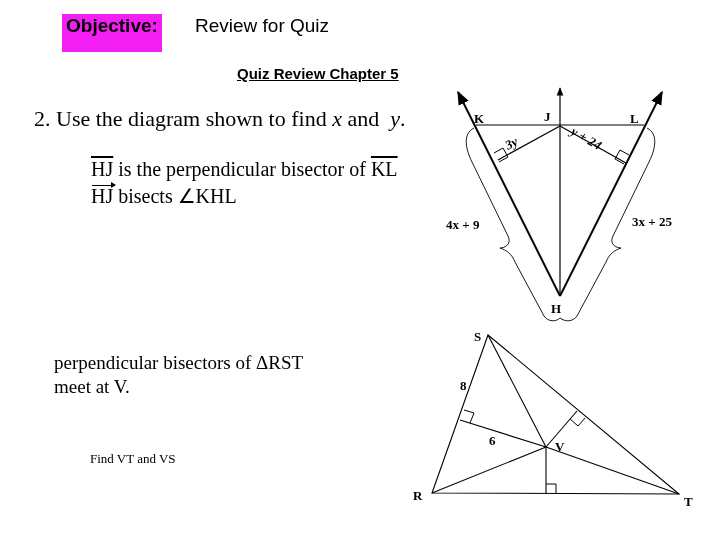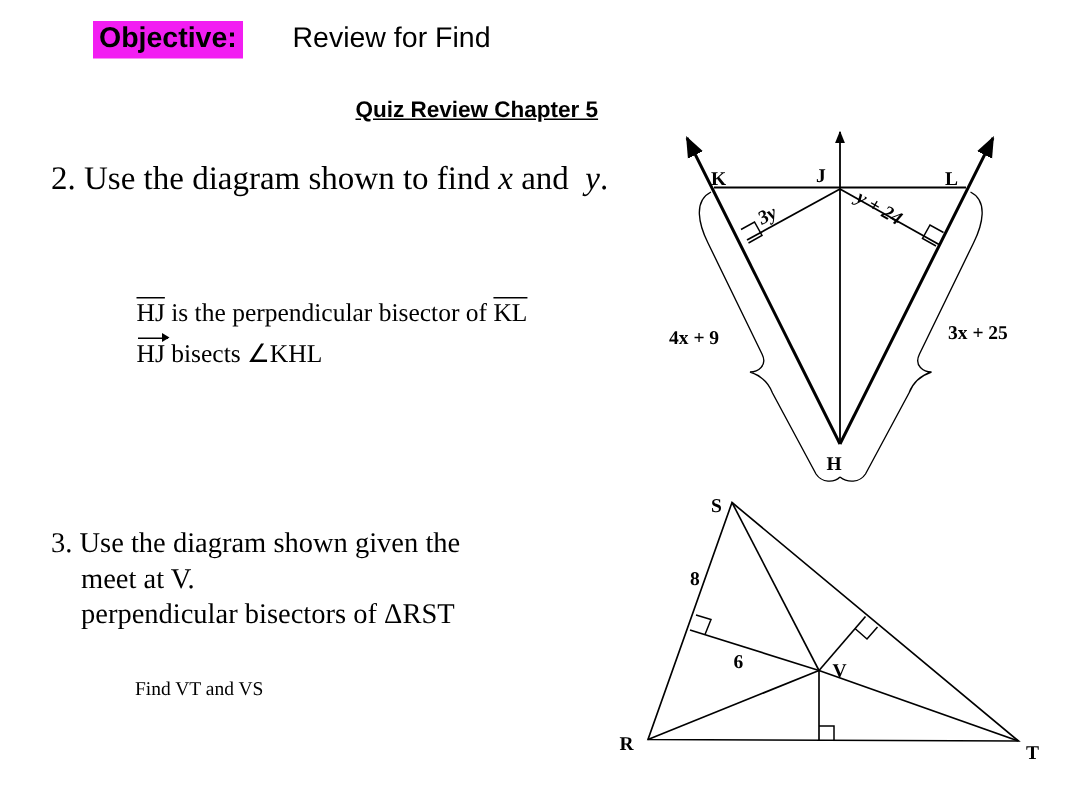--- a/index.html
+++ b/index.html
@@ -1,55 +1,54 @@
 <!DOCTYPE html>
 <html><head>
 <meta charset="utf-8">
 <style>
   html, body { margin:0; padding:0; }
   body { width:720px; height:540px; background:#ffffff; position:relative; overflow:hidden; font-family:"Liberation Serif", serif; color:#000; }
   .abs { position:absolute; white-space:nowrap; }
   .sans { font-family:"Liberation Sans", sans-serif; }
-  .objective-label { left:62px; top:14px; font-size:19px; font-weight:bold; background:#f21ef2; padding:0 4px 1px 4px; line-height:24px; }
+  .objective-label { left:62px; top:14px; font-size:19px; font-weight:bold; background:#f21ef2; padding:0 4px 14px 4px; line-height:24px; }
   .objective-text { left:195px; top:14px; font-size:19px; line-height:24px; }
   .quiz-title { left:237px; top:62px; font-size:15px; font-weight:bold; text-decoration:underline; line-height:24px; }
   .q2 { left:34px; top:107px; font-size:22px; line-height:24px; }
-  .stmt { font-size:17px; line-height:24px; left:91px;margin-top:40px; }
+  .stmt { font-size:20px; line-height:24px; left:91px; }
   .overline { text-decoration:overline; }
   .ray { position:relative; display:inline-block; }
   .ray::before { content:""; position:absolute; left:1px; right:-2px; top:1px; border-top:1.2px solid #000; }
   .ray::after { content:""; position:absolute; right:-3px; top:-2px; border-left:5px solid #000; border-top:3px solid transparent; border-bottom:3px solid transparent; }
   .q3 { left:34px; top:351px; font-size:19px; line-height:23.5px; }
   .q3 .indent { padding-left:20px; }
   .find { left:90px; top:447px; font-size:13px; line-height:24px; }
   svg { position:absolute; left:0; top:0; }
   .lbl { font-family:"Liberation Serif", serif; font-weight:bold; font-size:13px; fill:#000; }
   .lbl-i { font-style:italic; }
 </style>
 </head>
 <body>
 
 <div class="abs sans objective-label">Objective:</div>
-<div class="abs sans objective-text">Review for Find</div>
+<div class="abs sans objective-text">Review for Quiz</div>
 <div class="abs sans quiz-title">Quiz Review Chapter 5</div>
 
 <div class="abs q2">
   <span>2. Use the diagram shown to find </span><i>x</i><span style="white-space:pre"> and  </span><i>y</i><span>.</span>
 </div>
 <div class="abs stmt" style="top:157px;">
   <span class="overline">HJ</span><span> is the perpendicular bisector of </span><span class="overline">KL</span>
 </div>
 <div class="abs stmt" style="top:184px;text-align:center;">
   <span class="ray">HJ</span><span> bisects ∠KHL</span>
 </div>
 
 <div class="abs q3">
-  <div>3. Use the diagram shown given the</div>
+  <div class="indent">perpendicular bisectors of ΔRST</div>
   <div class="indent">meet at V.</div>
-  <div class="indent">perpendicular bisectors of ΔRST</div>
 </div>
 <div class="abs find">Find VT and VS</div>
 
 <svg width="720" height="540" viewBox="0 0 720 540">
   <defs>
     <marker id="arr" viewBox="0 0 10 10" refX="9" refY="5" markerWidth="7" markerHeight="7" orient="auto-start-reverse">
       <path d="M0,1 L10,5 L0,9 z" fill="#000"></path>
     </marker>
   </defs>
 

